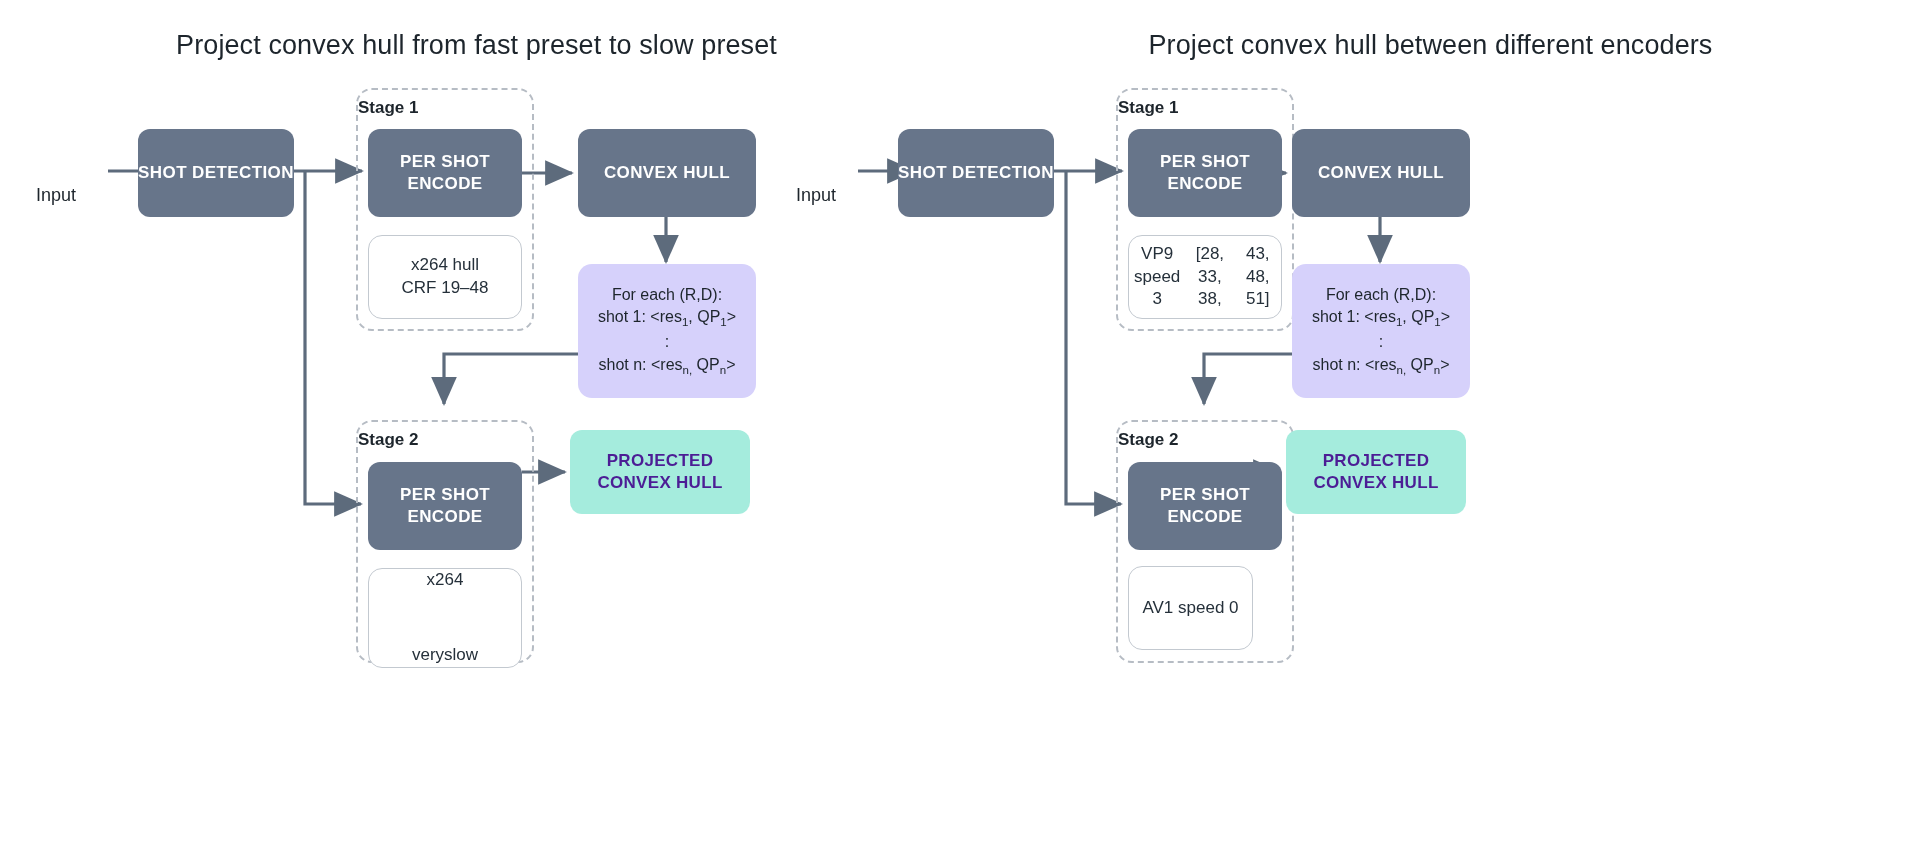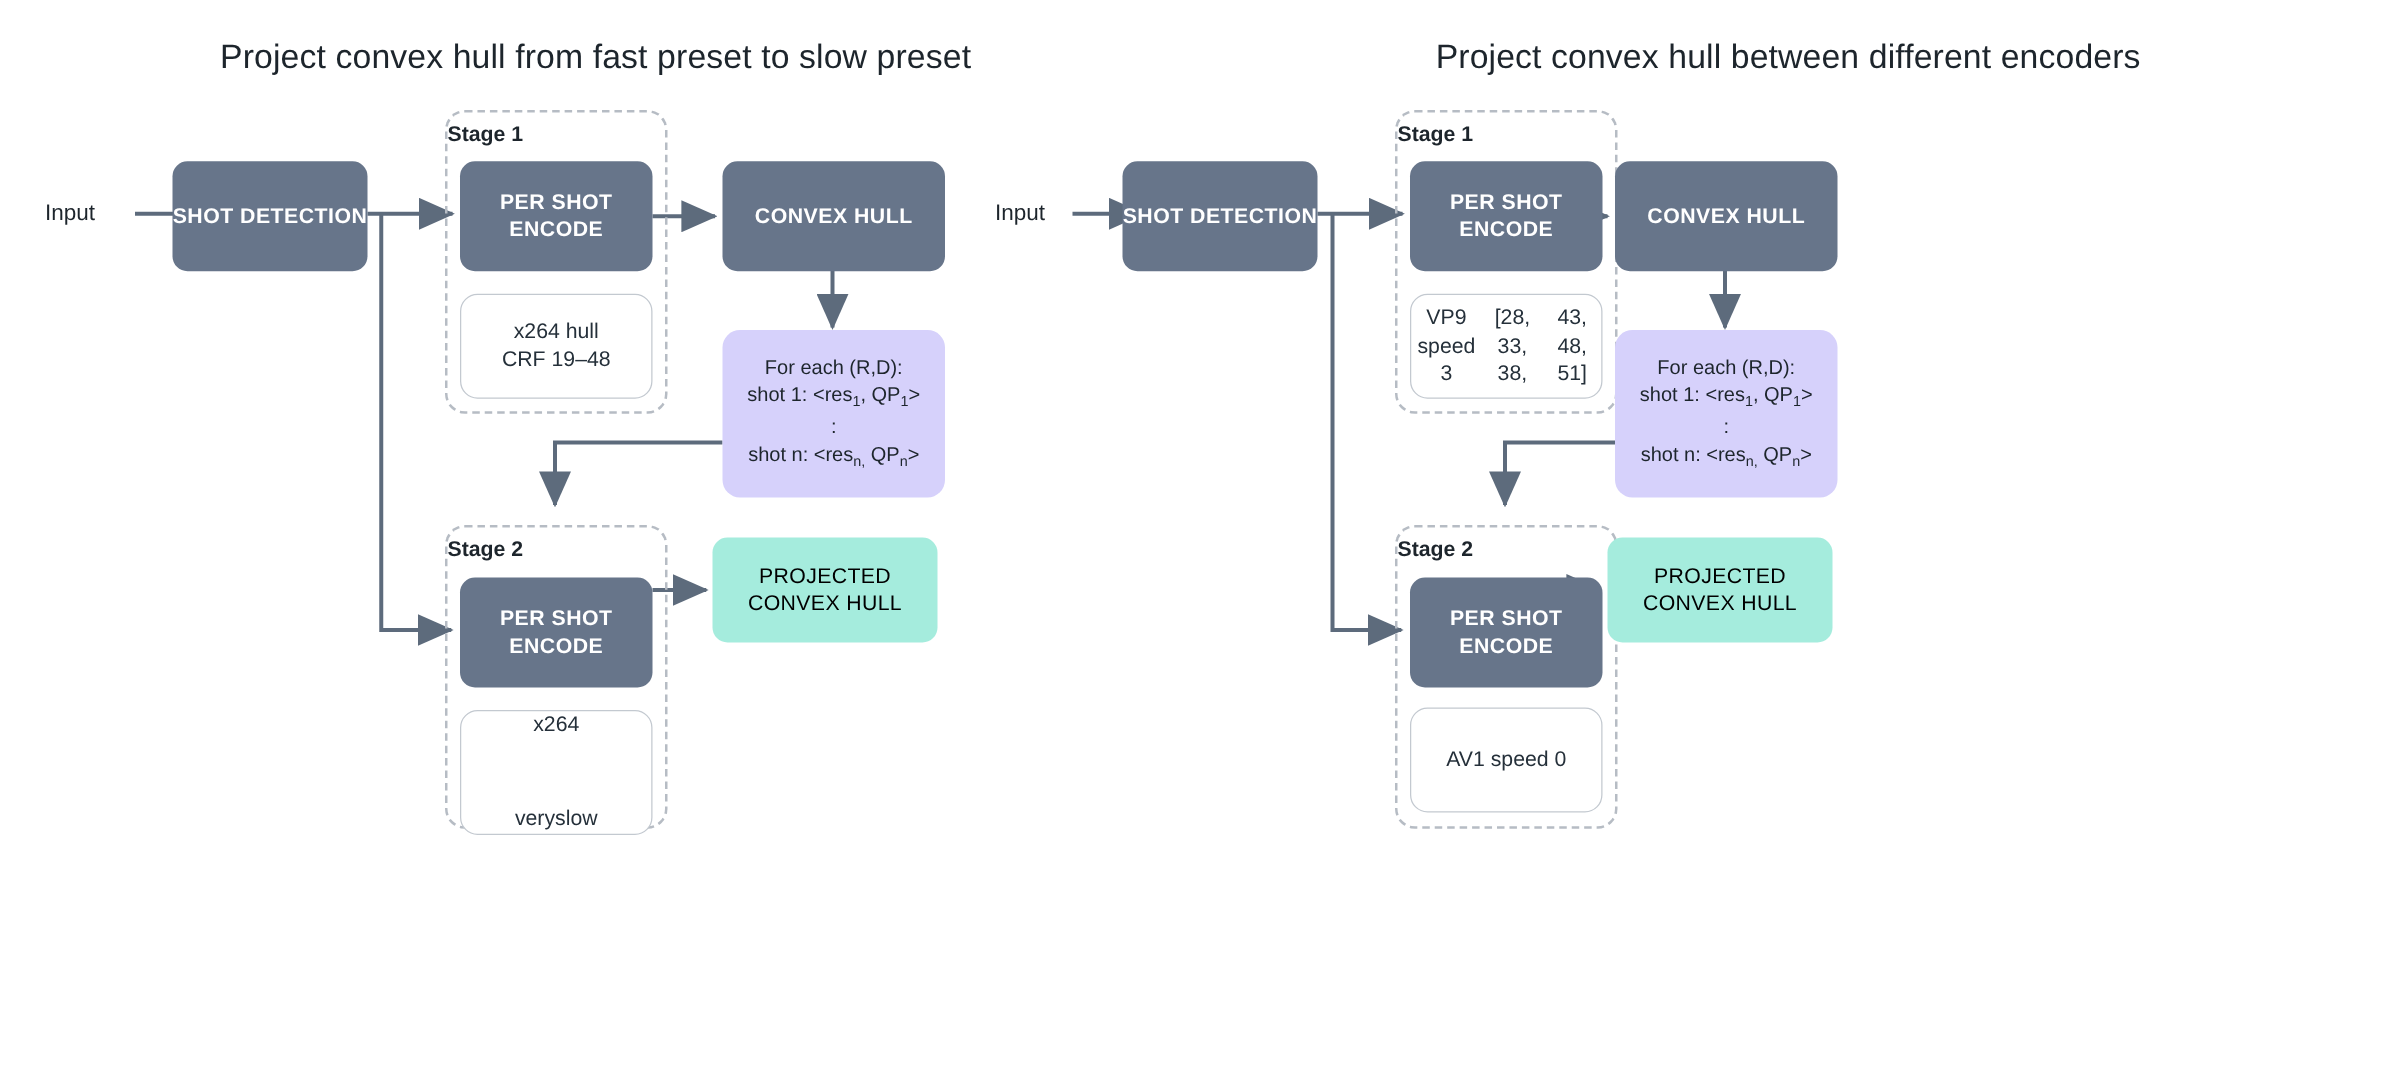--- a/index.html
+++ b/index.html
@@ -11,23 +11,23 @@
   .title{position:absolute;top:30px;left:0;width:100%;text-align:center;font-size:27px;font-weight:400;color:#1d252c;letter-spacing:.1px;white-space:nowrap;}
   .title-inner{display:inline-block;}
 
   .dashed-group{position:absolute;border:2px dashed #b6bcc4;border-radius:16px;box-sizing:border-box;background:transparent;}
   .group-label{position:absolute;width:100%;text-align:left;top:8px;font-size:17px;font-weight:700;color:#1d252c;}
 
   .node{position:absolute;box-sizing:border-box;display:flex;align-items:center;justify-content:center;text-align:center;border-radius:12px;}
   .node-dark{background:#67758a;color:#ffffff;font-weight:700;font-size:17px;line-height:1.28;letter-spacing:.4px;}
   .node-white{background:#ffffff;border:1.5px solid #c3c9d0;color:#25303a;font-weight:400;font-size:17px;line-height:1.34;border-radius:14px;}
   .node-lav{background:#d6d1fb;color:#1d252c;font-weight:400;font-size:16px;line-height:1.42;border-radius:14px;}
-  .node-teal{background:#a5ecdd;color:#000000;font-weight:400;font-size:17px;line-height:1.3;letter-spacing:.3px;border-radius:12px;}
+  .node-teal{background:#a5ecdd;color:#4c1d95;font-weight:700;font-size:17px;line-height:1.3;letter-spacing:.3px;border-radius:12px;}
 
-  .io-label{position:absolute;font-size:18px;color:#1d252c;}
+  .io-label{position:absolute;font-size:18px;color:#1d252c;margin-top:25px;}
 
   svg.wires{position:absolute;left:0;top:0;width:953px;height:857px;overflow:visible;pointer-events:none;}
   .wire{stroke:#5d6b7c;stroke-width:3.2;fill:none;}
   sub{font-size:.72em;}
 </style>
 </head>
 <body>
 
 <div class="canvas">
 
@@ -160,21 +160,21 @@
         <span>shot n: &lt;res</span><sub>n,</sub><span> QP</span><sub>n</sub><span>&gt;</span>
       </span>
     </div>
 
     <div class="dashed-group" style="left:162px;top:420px;width:178px;height:243px;">
       <div class="group-label">Stage 2</div>
     </div>
     <div class="node node-dark" style="left:174px;top:462px;width:154px;height:88px;">
       <span>PER SHOT ENCODE</span>
     </div>
-    <div class="node node-white" style="left:174px;top:566px;width:154px;height:84px;flex-direction:column;justify-content:center;">
+    <div class="node node-white" style="left:174px;top:566px;width:125px;height:84px;flex-direction:column;justify-content:center;">
       <span>AV1 speed 0</span>
     </div>
 
     <div class="node node-teal" style="left:332px;top:430px;width:180px;height:84px;">
       <span>PROJECTED CONVEX HULL</span>
     </div>
   </div>
 
 </div>
 

